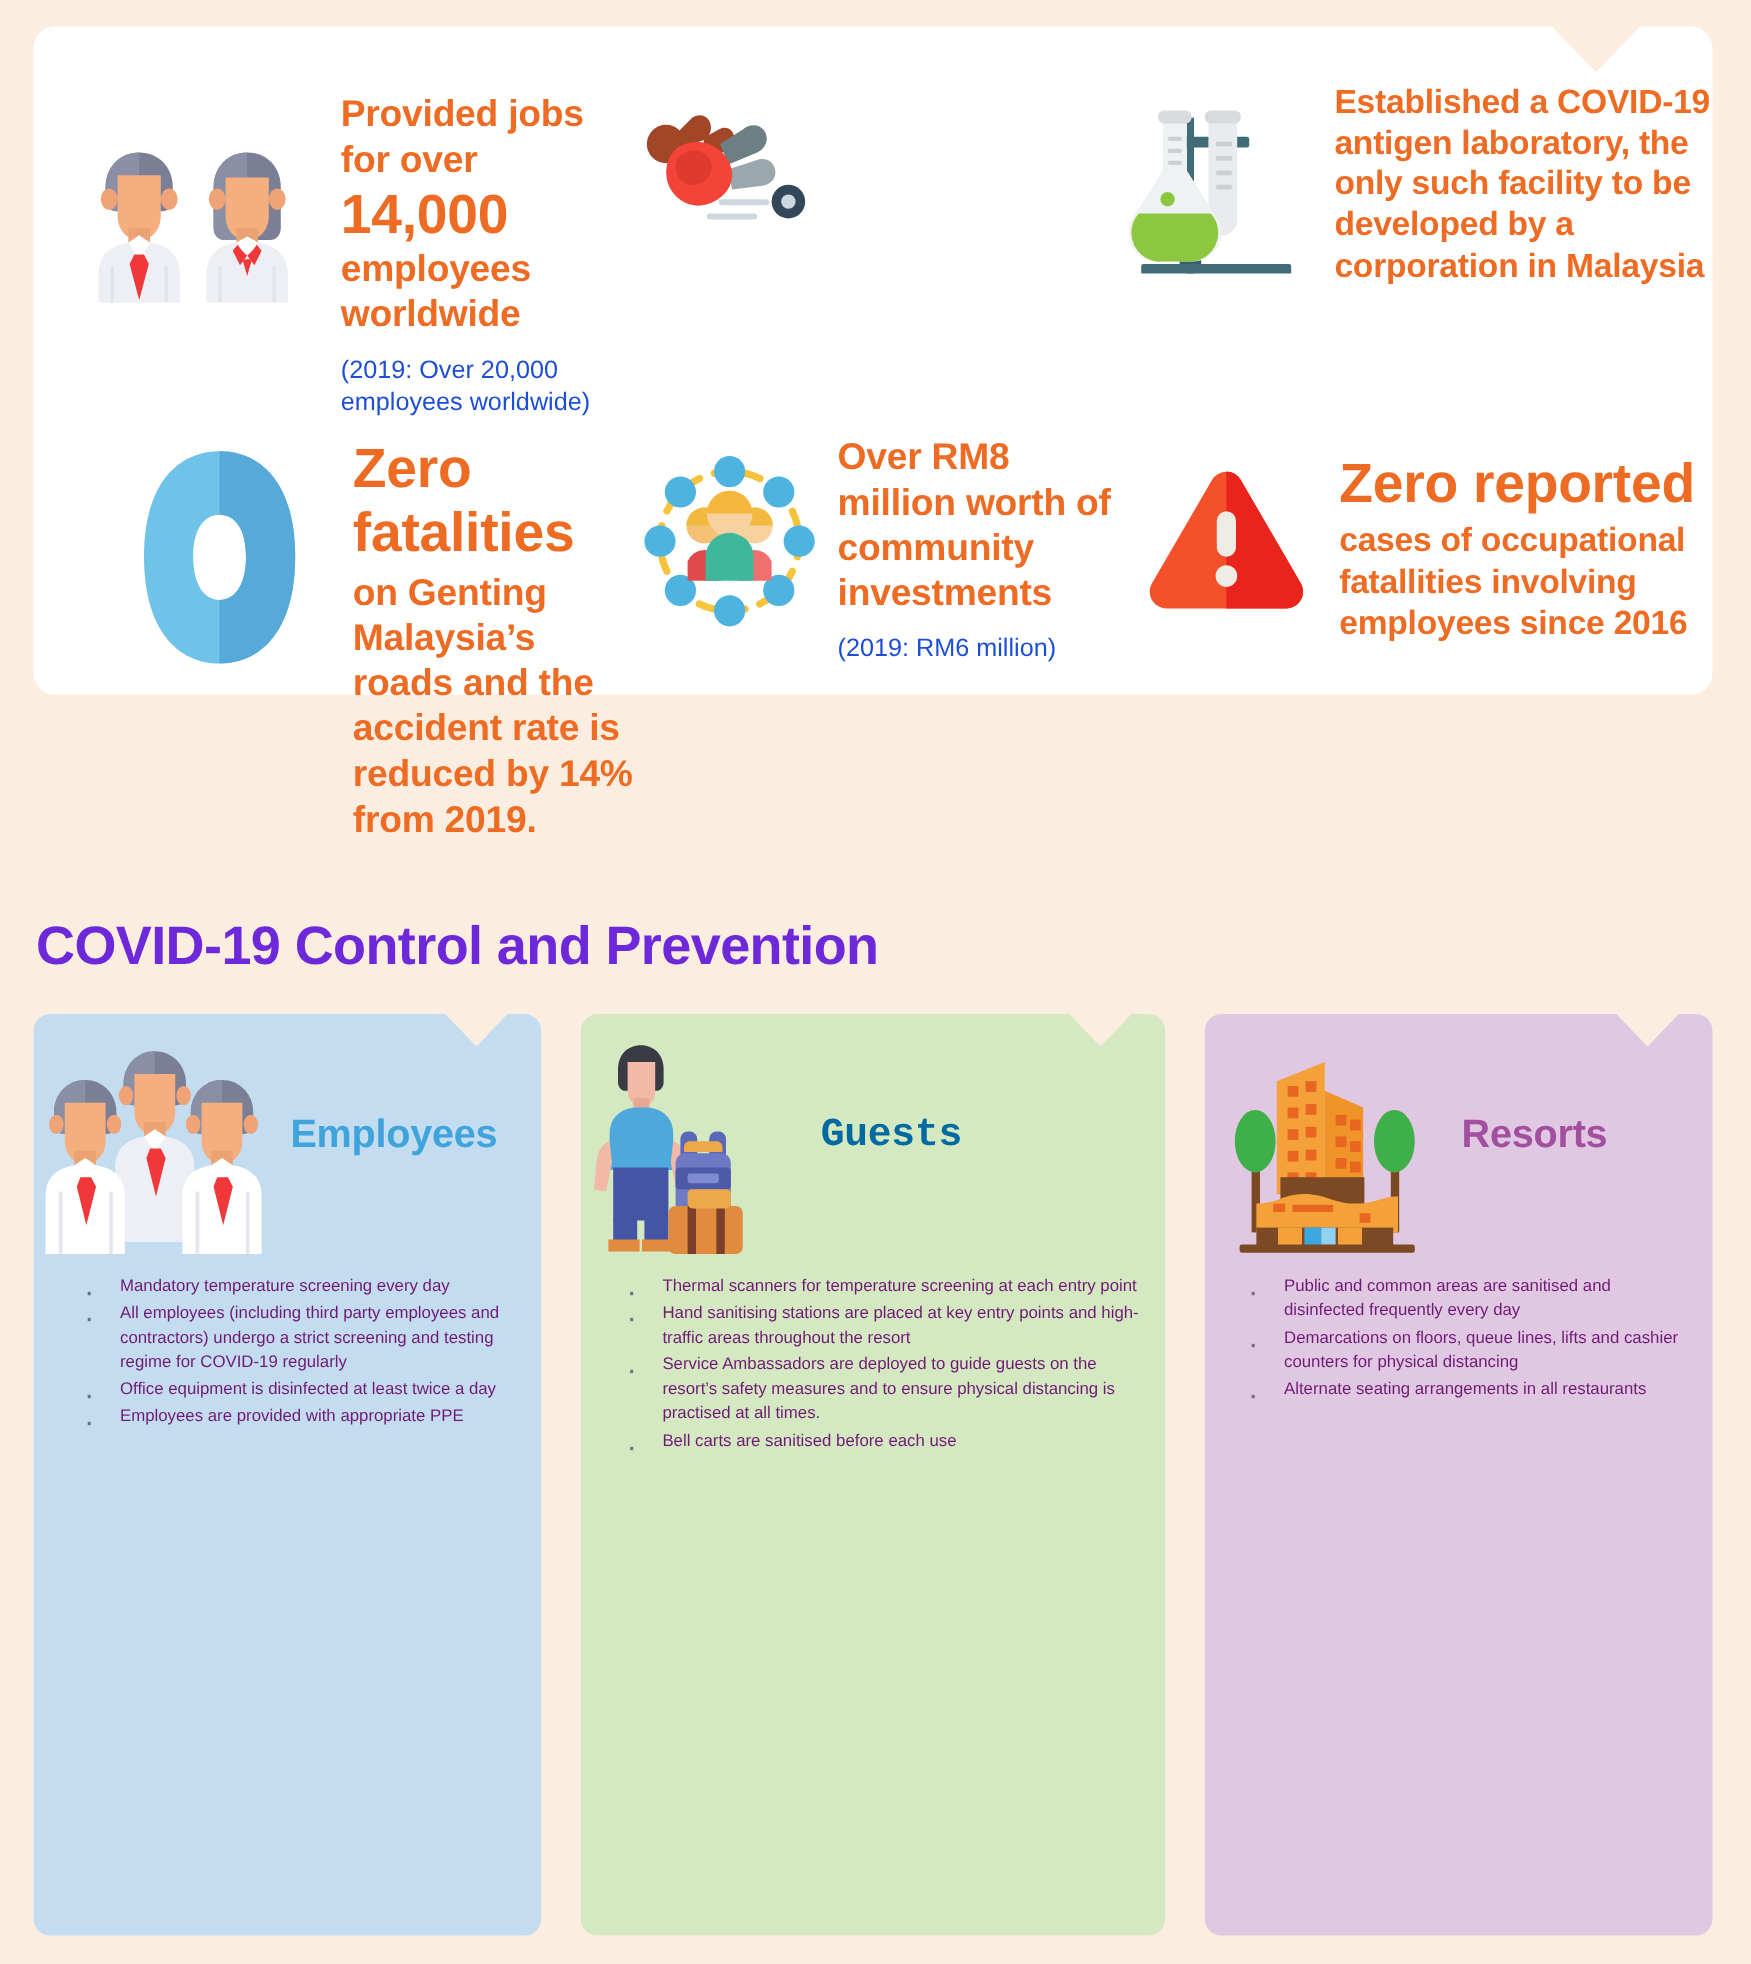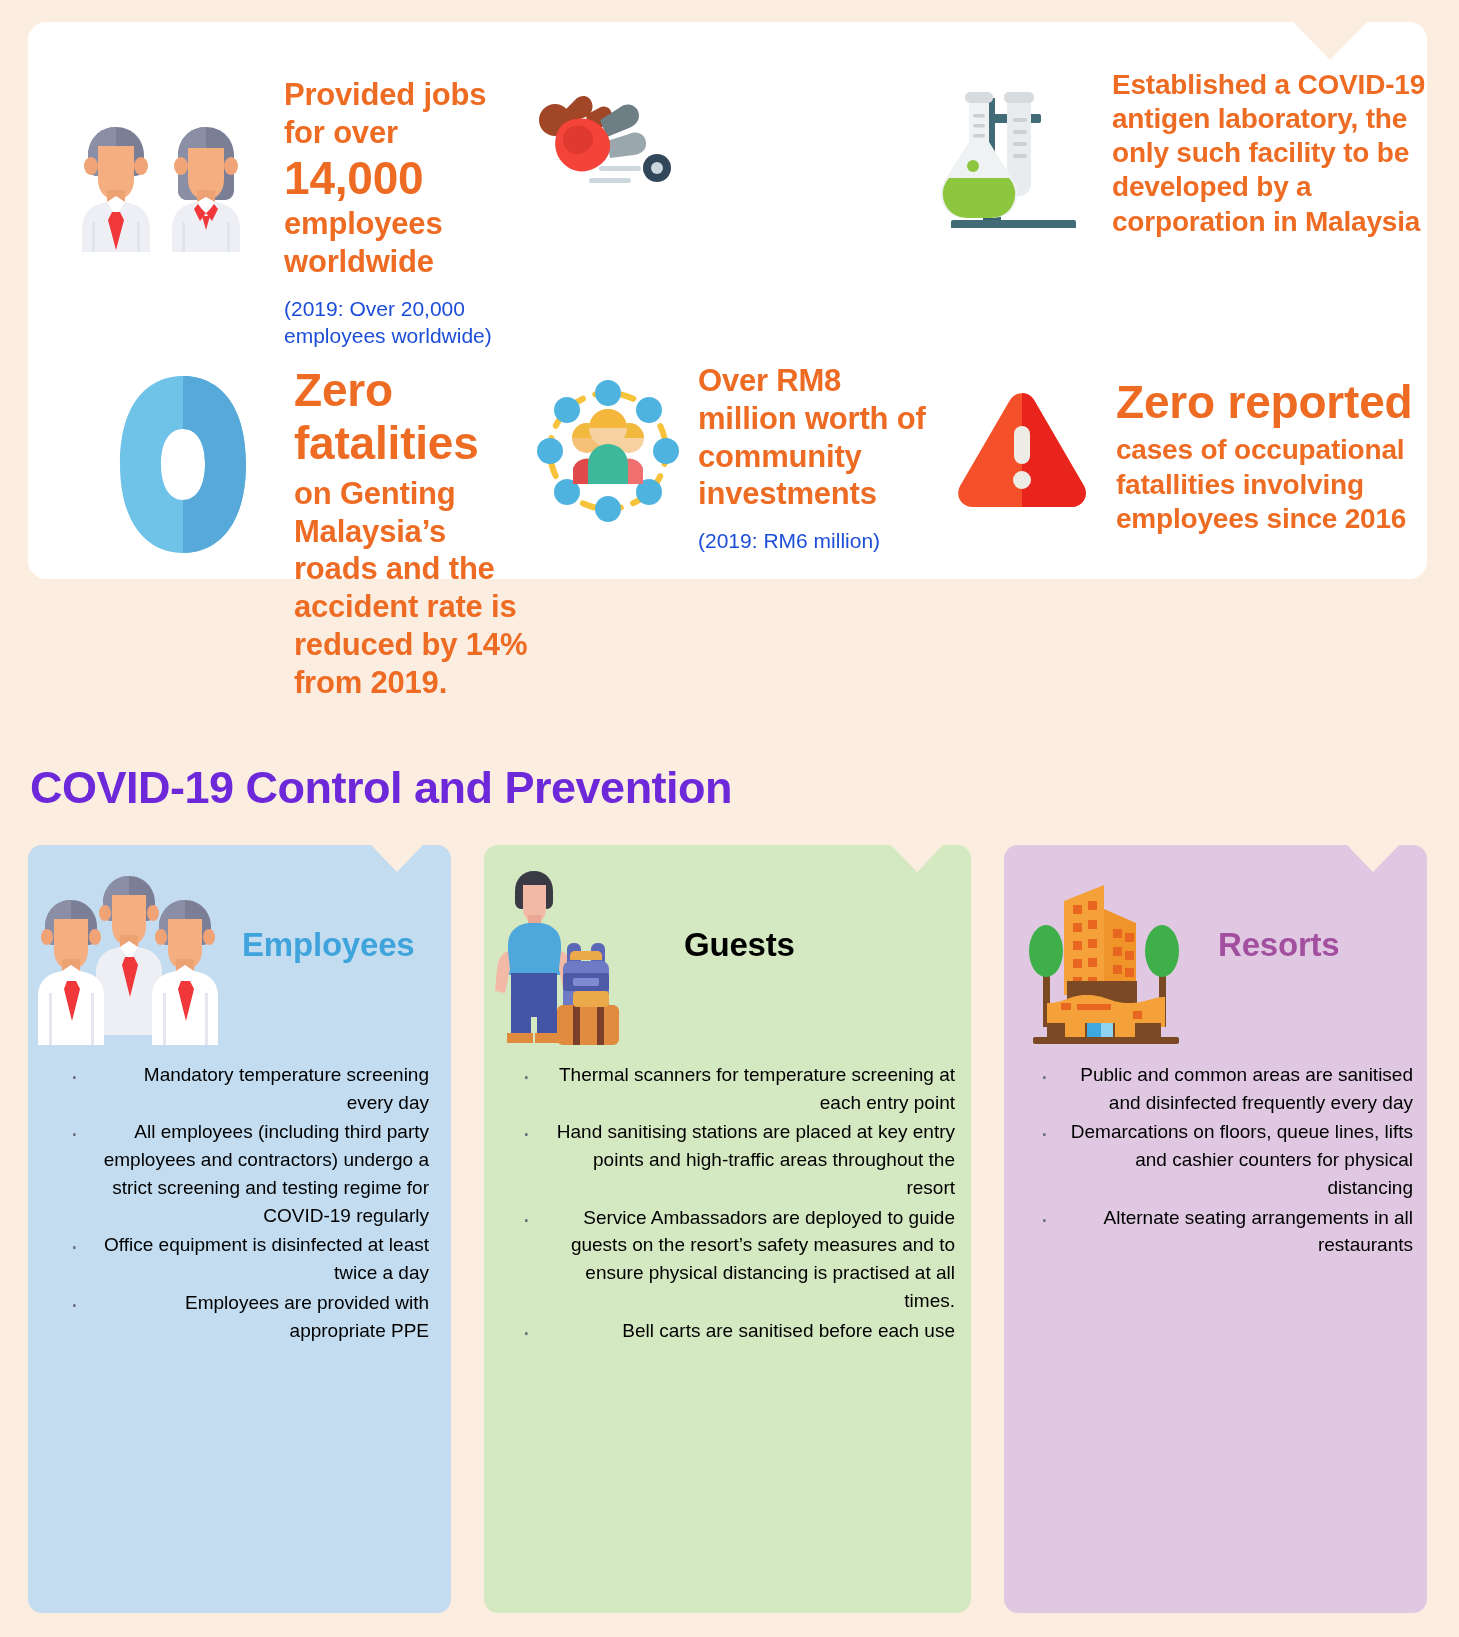--- a/index.html
+++ b/index.html
@@ -163,42 +163,41 @@
   }
   .card-title {
     flex: 1 1 auto;
     font-size: 33px;
     font-weight: 700;
     letter-spacing: -0.2px;
     text-align: left;
     padding-left: 4px;
   }
   .t-employees { color: #3FA3DC; }
-  .t-guests    { color: #000000; }
+  .t-guests    { color: #0369a1; font-family: Liberation Mono, monospace; }
   .t-resorts   { color: #A34FA0; }
 
   .card-head-resorts .card-head-icon { width: 200px; }
   .card-head-resorts .card-title { padding-left: 14px; }
   .card-head-guests .card-head-icon { width: 180px; }
   .card-head-guests .card-title { padding-left: 20px; }
 
   .bullets {
     list-style: none;
     padding: 0 22px 0 26px;
     margin-top: 16px;
   }
   .bullets li {
     position: relative;
     padding-left: 46px;
     margin-bottom: 2px;
-    color: #000000;
-    font-size: 19px;
+    color: #701a75;
+    font-size: 14px;
     line-height: 1.46;
     font-weight: 400;
-    text-align: right;
   }
   .bullets li::before {
     content: "\00B7";
     position: absolute;
     left: 16px;
     top: -3px;
     font-size: 26px;
     color: #6A707C;
   }
   .card-guests .bullets { padding-left: 22px; padding-right: 16px; }

